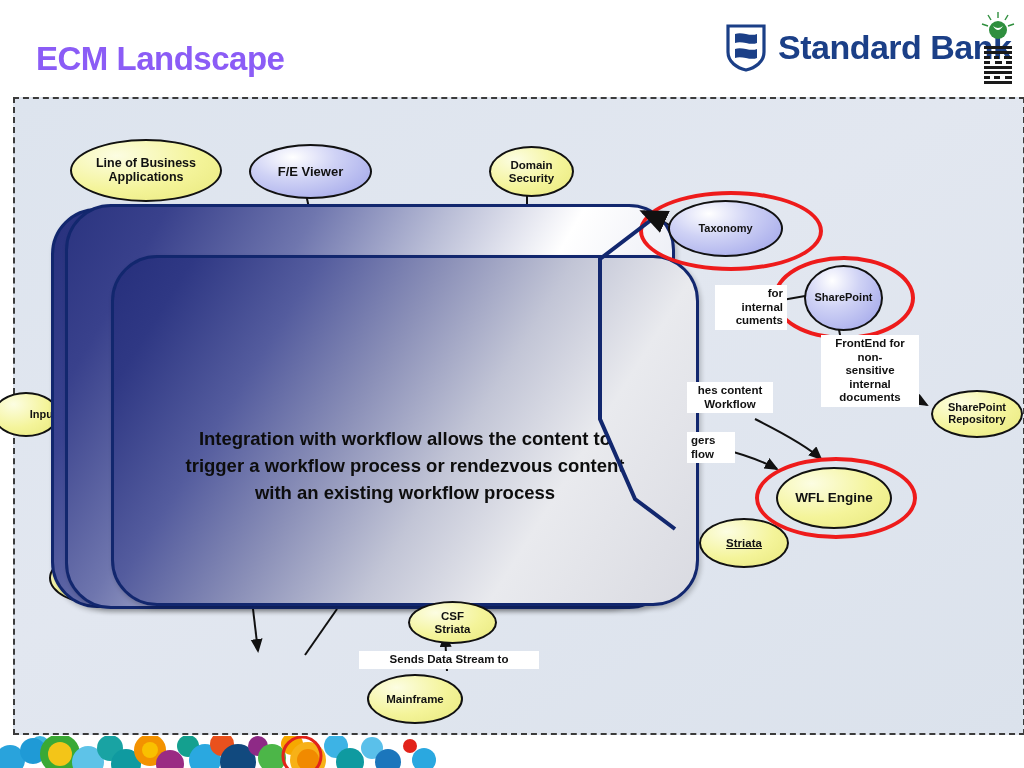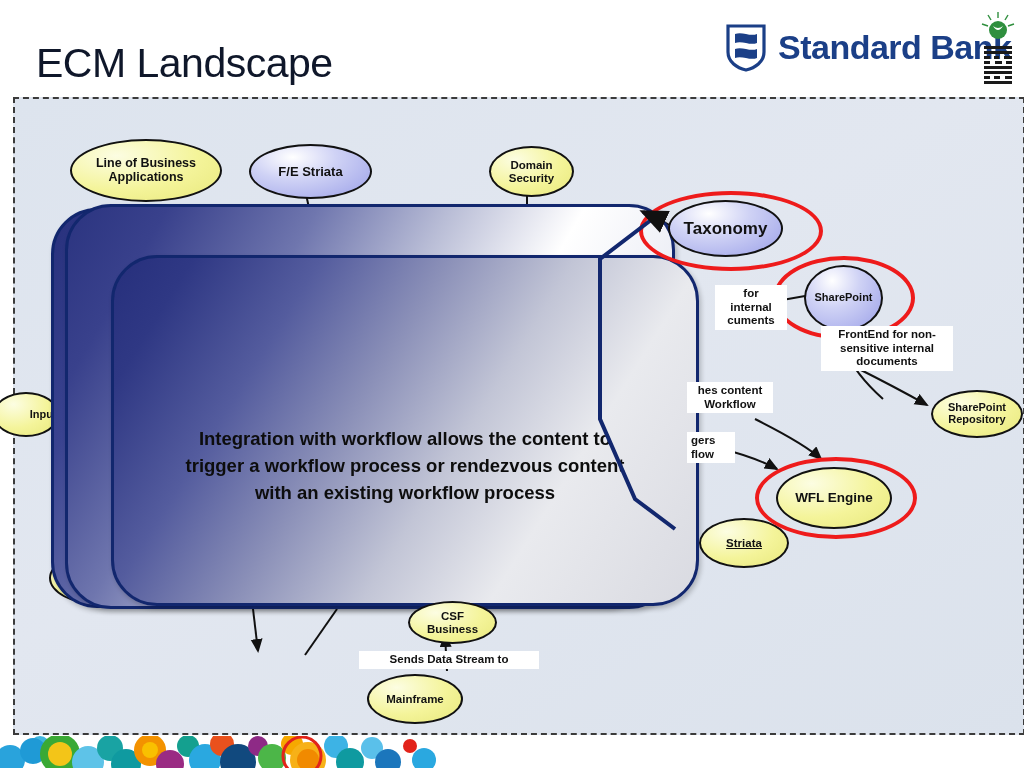--- a/index.html
+++ b/index.html
@@ -7,21 +7,21 @@
     width:1024px;height:768px;overflow:hidden;
     background:#ffffff;
     font-family:"Liberation Sans", sans-serif;
     position:relative;
   }
   #slide{position:absolute;inset:0;width:1024px;height:768px;}
 
   
   #title{
     position:absolute;left:36px;top:40px;
-    font-size:41px;font-weight:normal;color:#0f172a;
+    font-size:33px;font-weight:bold;color:#8b5cf6;
     letter-spacing:-0.5px;white-space:nowrap;
   }
   #sb-logo{position:absolute;left:724px;top:22px;display:flex;align-items:center;gap:10px;}
   #sb-mark{width:44px;height:50px;}
   #sb-word{font-size:34px;font-weight:bold;color:#1b3f87;letter-spacing:-0.5px;
            font-family:"Liberation Sans",sans-serif;}
   #ibm-logo{position:absolute;left:980px;top:10px;width:36px;height:78px;}
 
   
   #canvas{
@@ -149,60 +149,60 @@
 
       <path d="M238,510 L243,552" stroke="#111" stroke-width="2" fill="none" marker-end="url(#arrow)"></path>
       <path d="M322,510 L290,556" stroke="#111" stroke-width="2" fill="none"></path>
 
       <path d="M432,572 L430,536" stroke="#111" stroke-width="2" fill="none" marker-end="url(#arrow)"></path>
     </svg>
 
     <div class="ell yellow" style="left:55px;top:40px;width:152px;height:63px;font-size:12.5px;"><span>Line of Business
 Applications</span></div>
 
-    <div class="ell purple" style="left:234px;top:45px;width:123px;height:55px;font-size:13px;"><span>F/E Striata</span></div>
+    <div class="ell purple" style="left:234px;top:45px;width:123px;height:55px;font-size:13px;"><span>F/E Viewer</span></div>
 
     <div class="ell yellow" style="left:474px;top:47px;width:85px;height:51px;font-size:11.5px;"><span>Domain
 Security</span></div>
 
     <div class="ell yellow" style="left:-22px;top:293px;width:66px;height:45px;font-size:11px;justify-content:flex-end;padding-right:4px;"><span>Inpu</span></div>
 
     <div class="ell yellow" style="left:34px;top:452px;width:100px;height:54px;font-size:11px;"></div>
 
     <div class="card" id="card-back" style="left:36px;top:109px;width:600px;height:400px;"></div>
     <div class="card" id="card-top" style="left:50px;top:105px;width:610px;height:405px;"></div>
     <div class="card" id="card-front" style="left:96px;top:156px;width:588px;height:351px;">
       <div id="card-front-text">Integration with workflow allows the content to trigger a workflow process or rendezvous content with an existing workflow process</div>
     </div>
 
     <div class="redring" style="left:624px;top:92px;width:184px;height:80px;"></div>
-    <div class="ell purple" style="left:653px;top:101px;width:115px;height:57px;font-size:17px;"><span>Taxonomy</span></div>
+    <div class="ell purple" style="left:653px;top:101px;width:115px;height:57px;font-size:11px;"><span>Taxonomy</span></div>
 
     <div class="redring" style="left:758px;top:157px;width:142px;height:84px;"></div>
     <div class="ell purple" style="left:789px;top:166px;width:79px;height:66px;font-size:11px;"><span>SharePoint</span></div>
 
     <div class="ell yellow" style="left:916px;top:291px;width:92px;height:48px;font-size:11px;"><span>SharePoint
 Repository</span></div>
 
     <div class="ell yellow" style="left:684px;top:419px;width:90px;height:50px;font-size:11.5px;text-decoration:underline;"><span>Striata</span></div>
 
     <div class="redring" style="left:740px;top:358px;width:162px;height:82px;"></div>
     <div class="ell yellow" style="left:761px;top:368px;width:116px;height:62px;font-size:13.5px;"><span>WFL Engine</span></div>
 
 
     <div class="ell yellow" style="left:393px;top:502px;width:89px;height:43px;font-size:11.5px;"><span>CSF
-Business</span></div>
+Striata</span></div>
 
     <div class="ell yellow" style="left:352px;top:575px;width:96px;height:50px;font-size:11.5px;"><span>Mainframe</span></div>
 
-    <div class="note" style="left:700px;top:186px;width:72px;text-align:center;"><span>for
+    <div class="note" style="left:700px;top:186px;width:72px;text-align:right;"><span>for
 internal
 cuments</span></div>
 
-    <div class="note" style="left:806px;top:227px;width:132px;"><span>FrontEnd for non-
+    <div class="note" style="left:806px;top:236px;width:98px;"><span>FrontEnd for non-
 sensitive internal
 documents</span></div>
 
     <div class="note" style="left:672px;top:283px;width:86px;text-align:center;"><span>hes content
 Workflow</span></div>
 
     <div class="note" style="left:672px;top:333px;width:48px;text-align:left;"><span>gers
 flow</span></div>
 
     <div class="note" style="left:344px;top:552px;width:180px;"><span>Sends Data Stream to</span></div>

